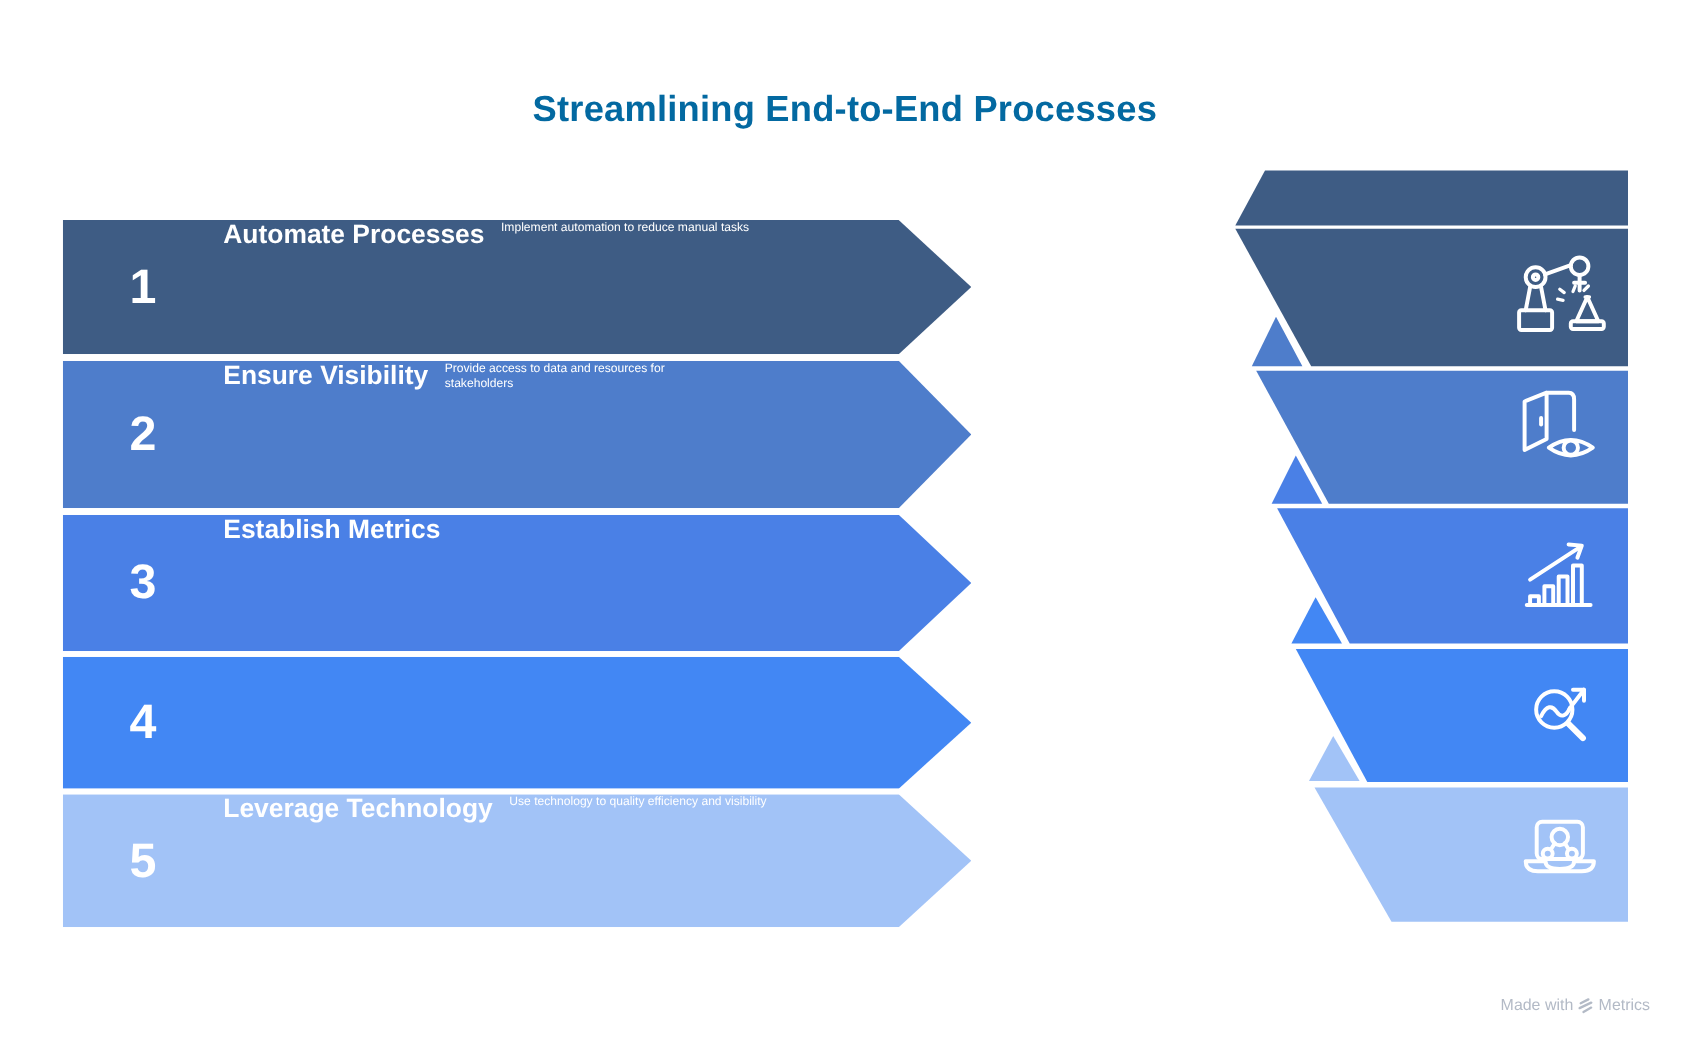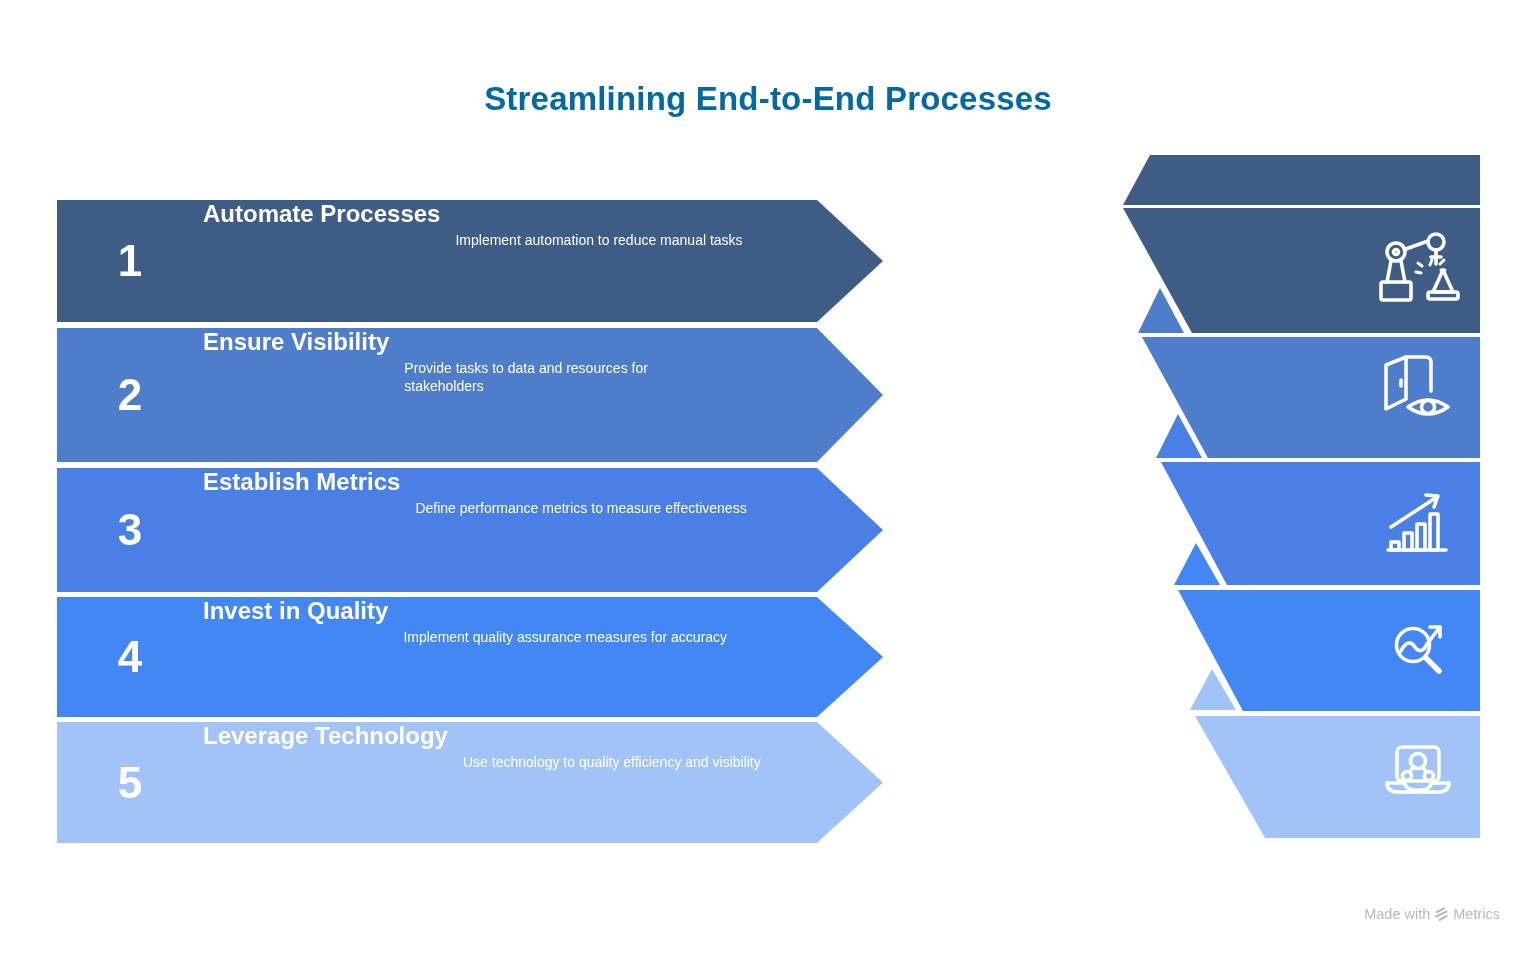--- a/index.html
+++ b/index.html
@@ -37,21 +37,21 @@
     flex:0 0 146px;
     display:flex; align-items:center; justify-content:center;
     font-size:44px; font-weight:700;
   }
   .texts {
     display:flex; justify-content:center;
     gap:15px;
     padding-right:120px;
   }
   .step-title { font-size:24px; font-weight:700; }
-  .step-desc  { font-size:14px; line-height:1.3; white-space:pre-line;margin-top:31px; }
+  .step-desc  { font-size:11px; line-height:1.3; white-space:pre-line; }
   
   .ribbon { position:absolute; left:1120px; top:150px; }
   .ribbon .icon {
     fill:none; stroke:#ffffff; stroke-width:3.6;
     stroke-linecap:round; stroke-linejoin:round;
   }
   
   .footer {
     position:absolute;
     top:905px; right:36px;
@@ -70,37 +70,32 @@
   <div class="num">1</div>
   <div class="texts">
     <div class="step-title">Automate Processes</div>
     <div class="step-desc">Implement automation to reduce manual tasks</div>
   </div>
 </div>
 <div class="band" id="band2" style="background-color: rgb(78, 125, 203);">
   <div class="num">2</div>
   <div class="texts">
     <div class="step-title">Ensure Visibility</div>
-    <div class="step-desc">Provide tasks to data and resources for
+    <div class="step-desc">Provide access to data and resources for
 stakeholders</div>
   </div>
 </div>
 <div class="band" id="band3" style="background-color: rgb(74, 128, 230);">
   <div class="num">3</div>
   <div class="texts">
     <div class="step-title">Establish Metrics</div>
-    <div class="step-desc">Define performance metrics to measure effectiveness</div>
   </div>
 </div>
 <div class="band" id="band4" style="background-color: rgb(66, 135, 244);">
   <div class="num">4</div>
-  <div class="texts">
-    <div class="step-title">Invest in Quality</div>
-    <div class="step-desc">Implement quality assurance measures for accuracy</div>
-  </div>
 </div>
 <div class="band" id="band5" style="background-color: rgb(162, 195, 247);">
   <div class="num">5</div>
   <div class="texts">
     <div class="step-title">Leverage Technology</div>
     <div class="step-desc">Use technology to quality efficiency and visibility</div>
   </div>
 </div>
 
 <svg class="ribbon" width="365" height="695" viewBox="0 0 365 695" xmlns="http://www.w3.org/2000/svg">

